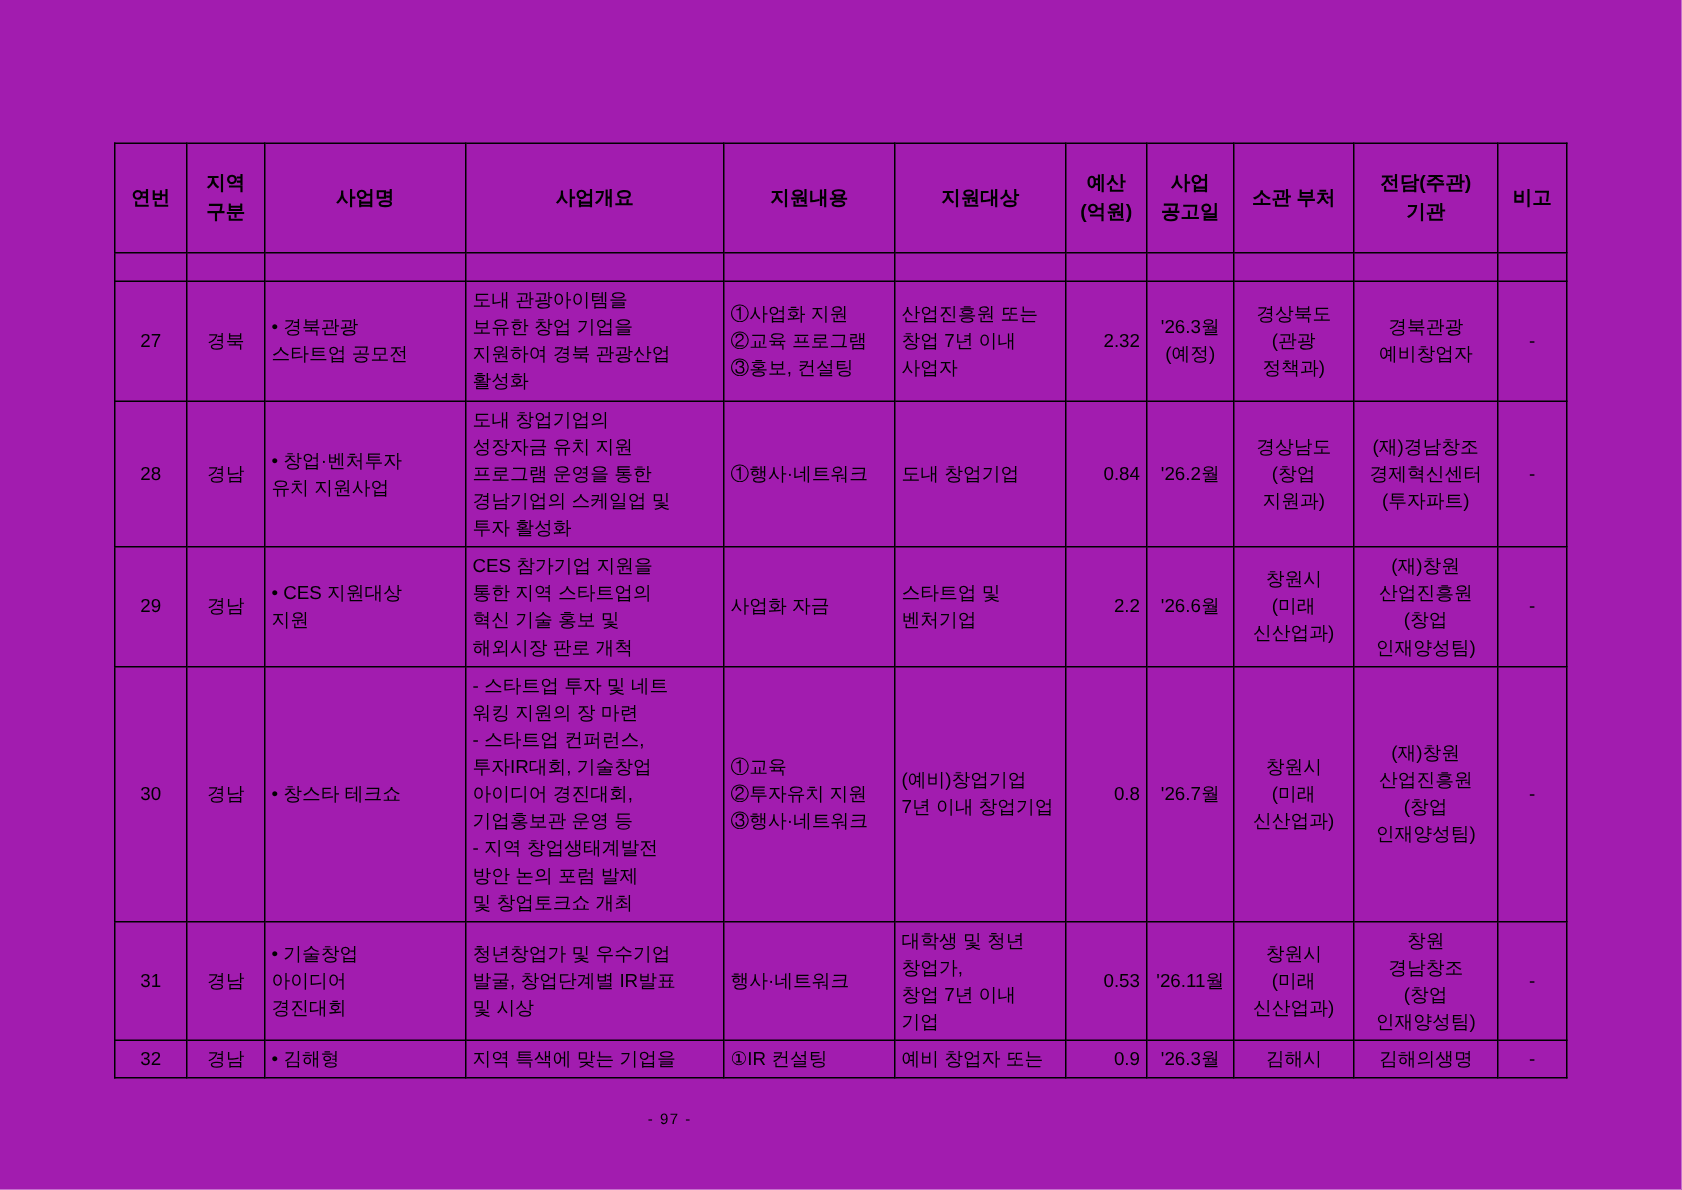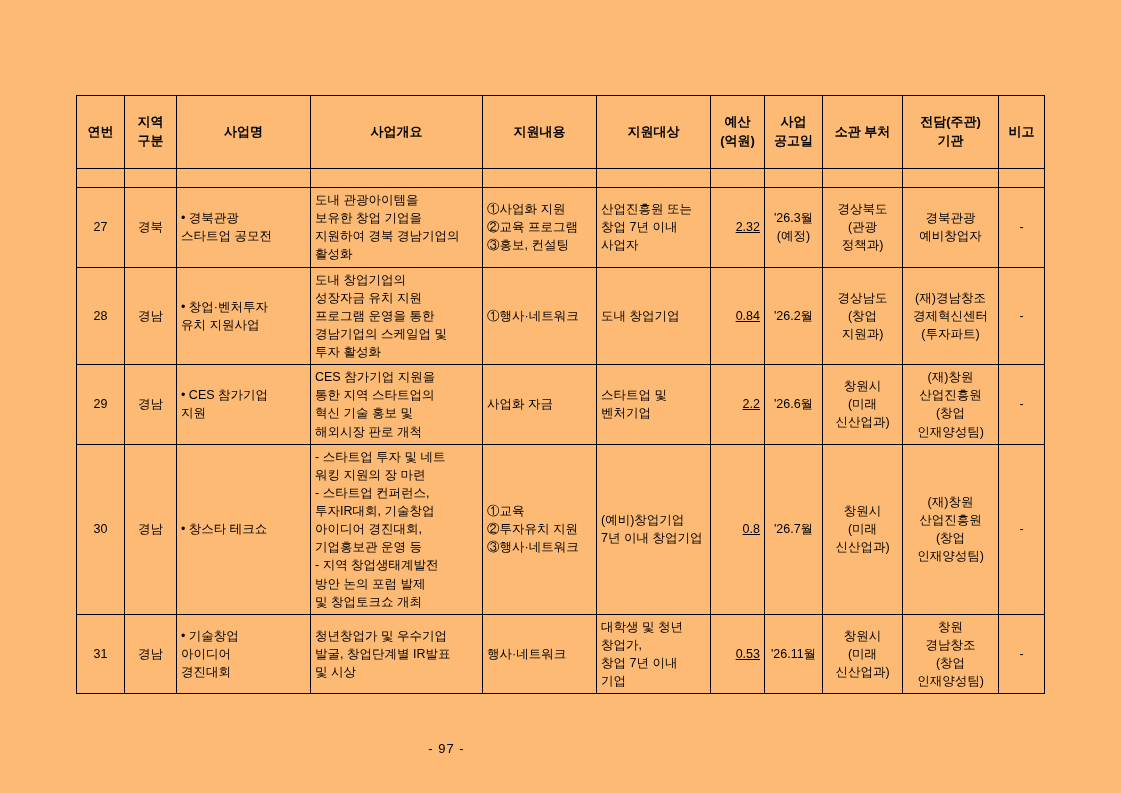--- a/index.html
+++ b/index.html
@@ -14,21 +14,21 @@
     color: #000000;
     position: relative;
     overflow: hidden;
   }
   .page {
     position: absolute;
     left: 0;
     top: 0;
     width: 1121px;
     height: 793px;
-    background: #fdba74;
+    background: #a21caf;
   }
   .table-wrap {
     position: absolute;
     left: 76px;
     top: 95px;
     width: 968px;
   }
   table.doc-table {
     border-collapse: collapse;
     width: 968px;
@@ -52,42 +52,42 @@
   .spacer-row td {
     height: 12px;
     padding: 0;
     border-left: 1px solid #000;
     border-right: 1px solid #000;
     border-top: 1px solid #000;
     border-bottom: 1px solid #000;
   }
   .c-center { text-align: center; }
   .c-left   { text-align: left; }
-  .c-right  { text-align: right; text-decoration: underline; }
+  .c-right  { text-align: right; }
   td.cell { white-space: pre-line; }
   
   col.c1 { width: 48px; }
   col.c2 { width: 52px; }
   col.c3 { width: 134px; }
   col.c4 { width: 172px; }
   col.c5 { width: 114px; }
   col.c6 { width: 114px; }
   col.c7 { width: 54px; }
   col.c8 { width: 58px; }
   col.c9 { width: 80px; }
   col.c10 { width: 96px; }
   col.c11 { width: 46px; }
 
   .footer {
     position: absolute;
     left: 0;
     top: 741px;
     width: 893px;
     text-align: center;
-    font-size: 13px;
+    font-size: 10px;
     letter-spacing: 1px;
   }
   .rowlabel-left { padding-left: 6px; }
 </style>
 </head>
 <body>
 
 <div class="page">
 
   <div class="table-wrap">
@@ -139,21 +139,21 @@
           <td></td>
         </tr>
 
         <tr>
           <td class="cell c-center">27</td>
           <td class="cell c-center">경북</td>
           <td class="cell c-left rowlabel-left">• 경북관광
   스타트업 공모전</td>
           <td class="cell c-left">도내 관광아이템을
 보유한 창업 기업을
-지원하여 경북 경남기업의
+지원하여 경북 관광산업
 활성화</td>
           <td class="cell c-left">①사업화 지원
 ②교육 프로그램
 ③홍보, 컨설팅</td>
           <td class="cell c-left">산업진흥원 또는
 창업 7년 이내
 사업자</td>
           <td class="cell c-right">2.32</td>
           <td class="cell c-center">'26.3월
 (예정)</td>
@@ -184,21 +184,21 @@
 지원과)</td>
           <td class="cell c-center">(재)경남창조
 경제혁신센터
 (투자파트)</td>
           <td class="cell c-center">-</td>
         </tr>
 
         <tr>
           <td class="cell c-center">29</td>
           <td class="cell c-center">경남</td>
-          <td class="cell c-left rowlabel-left">• CES 참가기업
+          <td class="cell c-left rowlabel-left">• CES 지원대상
   지원</td>
           <td class="cell c-left">CES 참가기업 지원을
 통한 지역 스타트업의
 혁신 기술 홍보 및
 해외시장 판로 개척</td>
           <td class="cell c-left">사업화 자금</td>
           <td class="cell c-left">스타트업 및
 벤처기업</td>
           <td class="cell c-right">2.2</td>
           <td class="cell c-center">'26.6월</td>
@@ -261,18 +261,31 @@
           <td class="cell c-center">창원시
 (미래
 신산업과)</td>
           <td class="cell c-center">창원
 경남창조
 (창업
 인재양성팀)</td>
           <td class="cell c-center">-</td>
         </tr>
 
+        <tr>
+          <td class="cell c-center">32</td>
+          <td class="cell c-center">경남</td>
+          <td class="cell c-left rowlabel-left">• 김해형</td>
+          <td class="cell c-left">지역 특색에 맞는 기업을</td>
+          <td class="cell c-left">①IR 컨설팅</td>
+          <td class="cell c-left">예비 창업자 또는</td>
+          <td class="cell c-right">0.9</td>
+          <td class="cell c-center">'26.3월</td>
+          <td class="cell c-center">김해시</td>
+          <td class="cell c-center">김해의생명</td>
+          <td class="cell c-center">-</td>
+        </tr>
       </tbody>
     </table>
   </div>
 
   <div class="footer">- 97 -</div>
 </div>
 
 </body></html>

